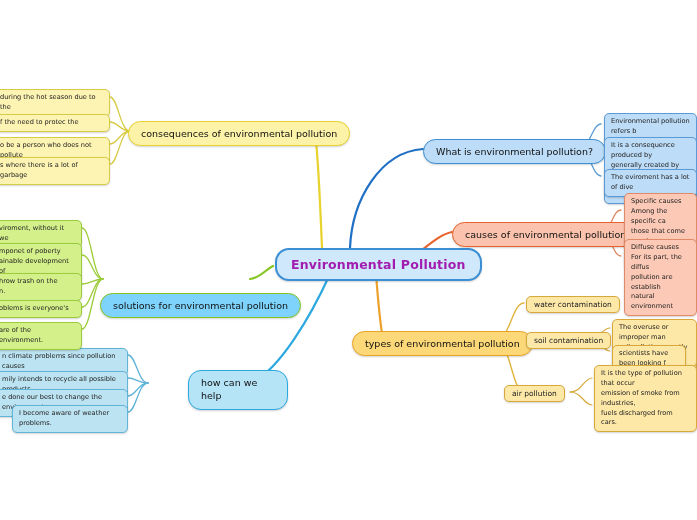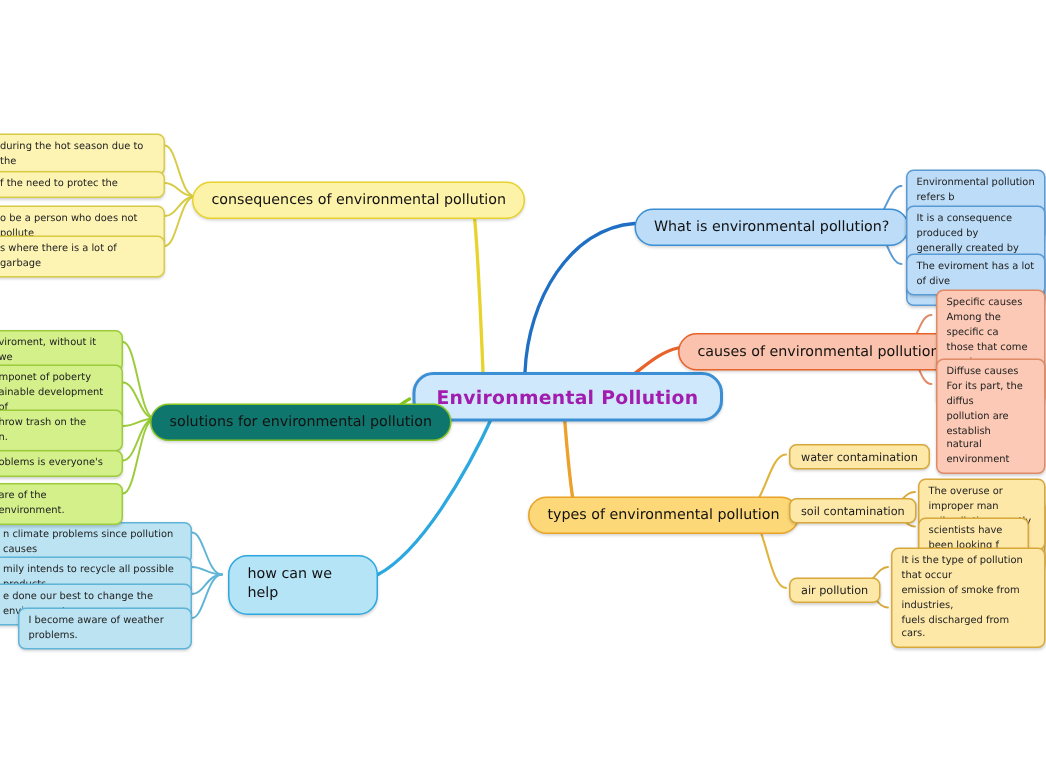--- a/index.html
+++ b/index.html
@@ -43,25 +43,25 @@
   
   .b1 {
     border-radius: 13px;
     padding: 6px 12px;
     font-size: 9.5px;
     font-weight: normal;
     color: #111;
     box-shadow: 0 1px 2px rgba(0,0,0,.18);
   }
   .b1.blue   { background: #bcdcf7; border: 1.6px solid #3b8fd4; }
-  .b1.cyan   { background: #b6e4f7; border: 1.6px solid #2ca8e0; }
+  .b1.cyan   { background: #b6e4f7; border: 1.6px solid #2ca8e0; margin-left: 36px; }
   .b1.orange { background: #fbc3ad; border: 1.6px solid #e8622c; }
   .b1.amber  { background: #fcd878; border: 1.6px solid #e9a427; }
   .b1.yellow { background: #fdf3a8; border: 1.6px solid #e8d22c; }
-  .b1.green  { background: #0f766e; border: 1.6px solid #86c520; }
+  .b1.green  { background: #7dd3fc; border: 1.6px solid #86c520; margin-top: 24px; }
 
   
   .b2 {
     border-radius: 5px;
     padding: 3px 7px;
     font-size: 7.5px;
     color: #222;
     box-shadow: 0 1px 2px rgba(0,0,0,.18);
   }
   .b2.amber { background: #fde8a8; border: 1.2px solid #d8a93a; }
@@ -158,21 +158,21 @@
 say, of more polluting</div>
   <div class="node leaf orange" style="left:624px; top:239px; width:73px;">Diffuse causes
 For its part, the diffus
 pollution are establish
 natural environment</div>
 
   <div class="node b1 amber" style="left:352px; top:331px;">types of environmental pollution</div>
 
   <div class="node b2 amber" style="left:526px; top:296px;text-align:right;">water contamination</div>
   <div class="node b2 amber" style="left:526px; top:332px;">soil contamination</div>
-  <div class="node b2 amber" style="left:526px; top:385px;">air pollution</div>
+  <div class="node b2 amber" style="left:504px; top:385px;">air pollution</div>
 
   <div class="node leaf amber" style="left:616px; top:293px; width:81px;margin-top:40px;">In addition to harm to hum
 damages the ecosystem.</div>
 
   <div class="node leaf amber" style="left:612px; top:319px; width:85px;">The overuse or improper man
 soil pollution, mostly by nitrat</div>
   <div class="node leaf amber" style="left:612px; top:345px; width:74px;">scientists have been looking f</div>
 
   <div class="node leaf amber" style="left:594px; top:365px; width:103px;">It is the type of pollution that occur
 emission of smoke from industries, 

